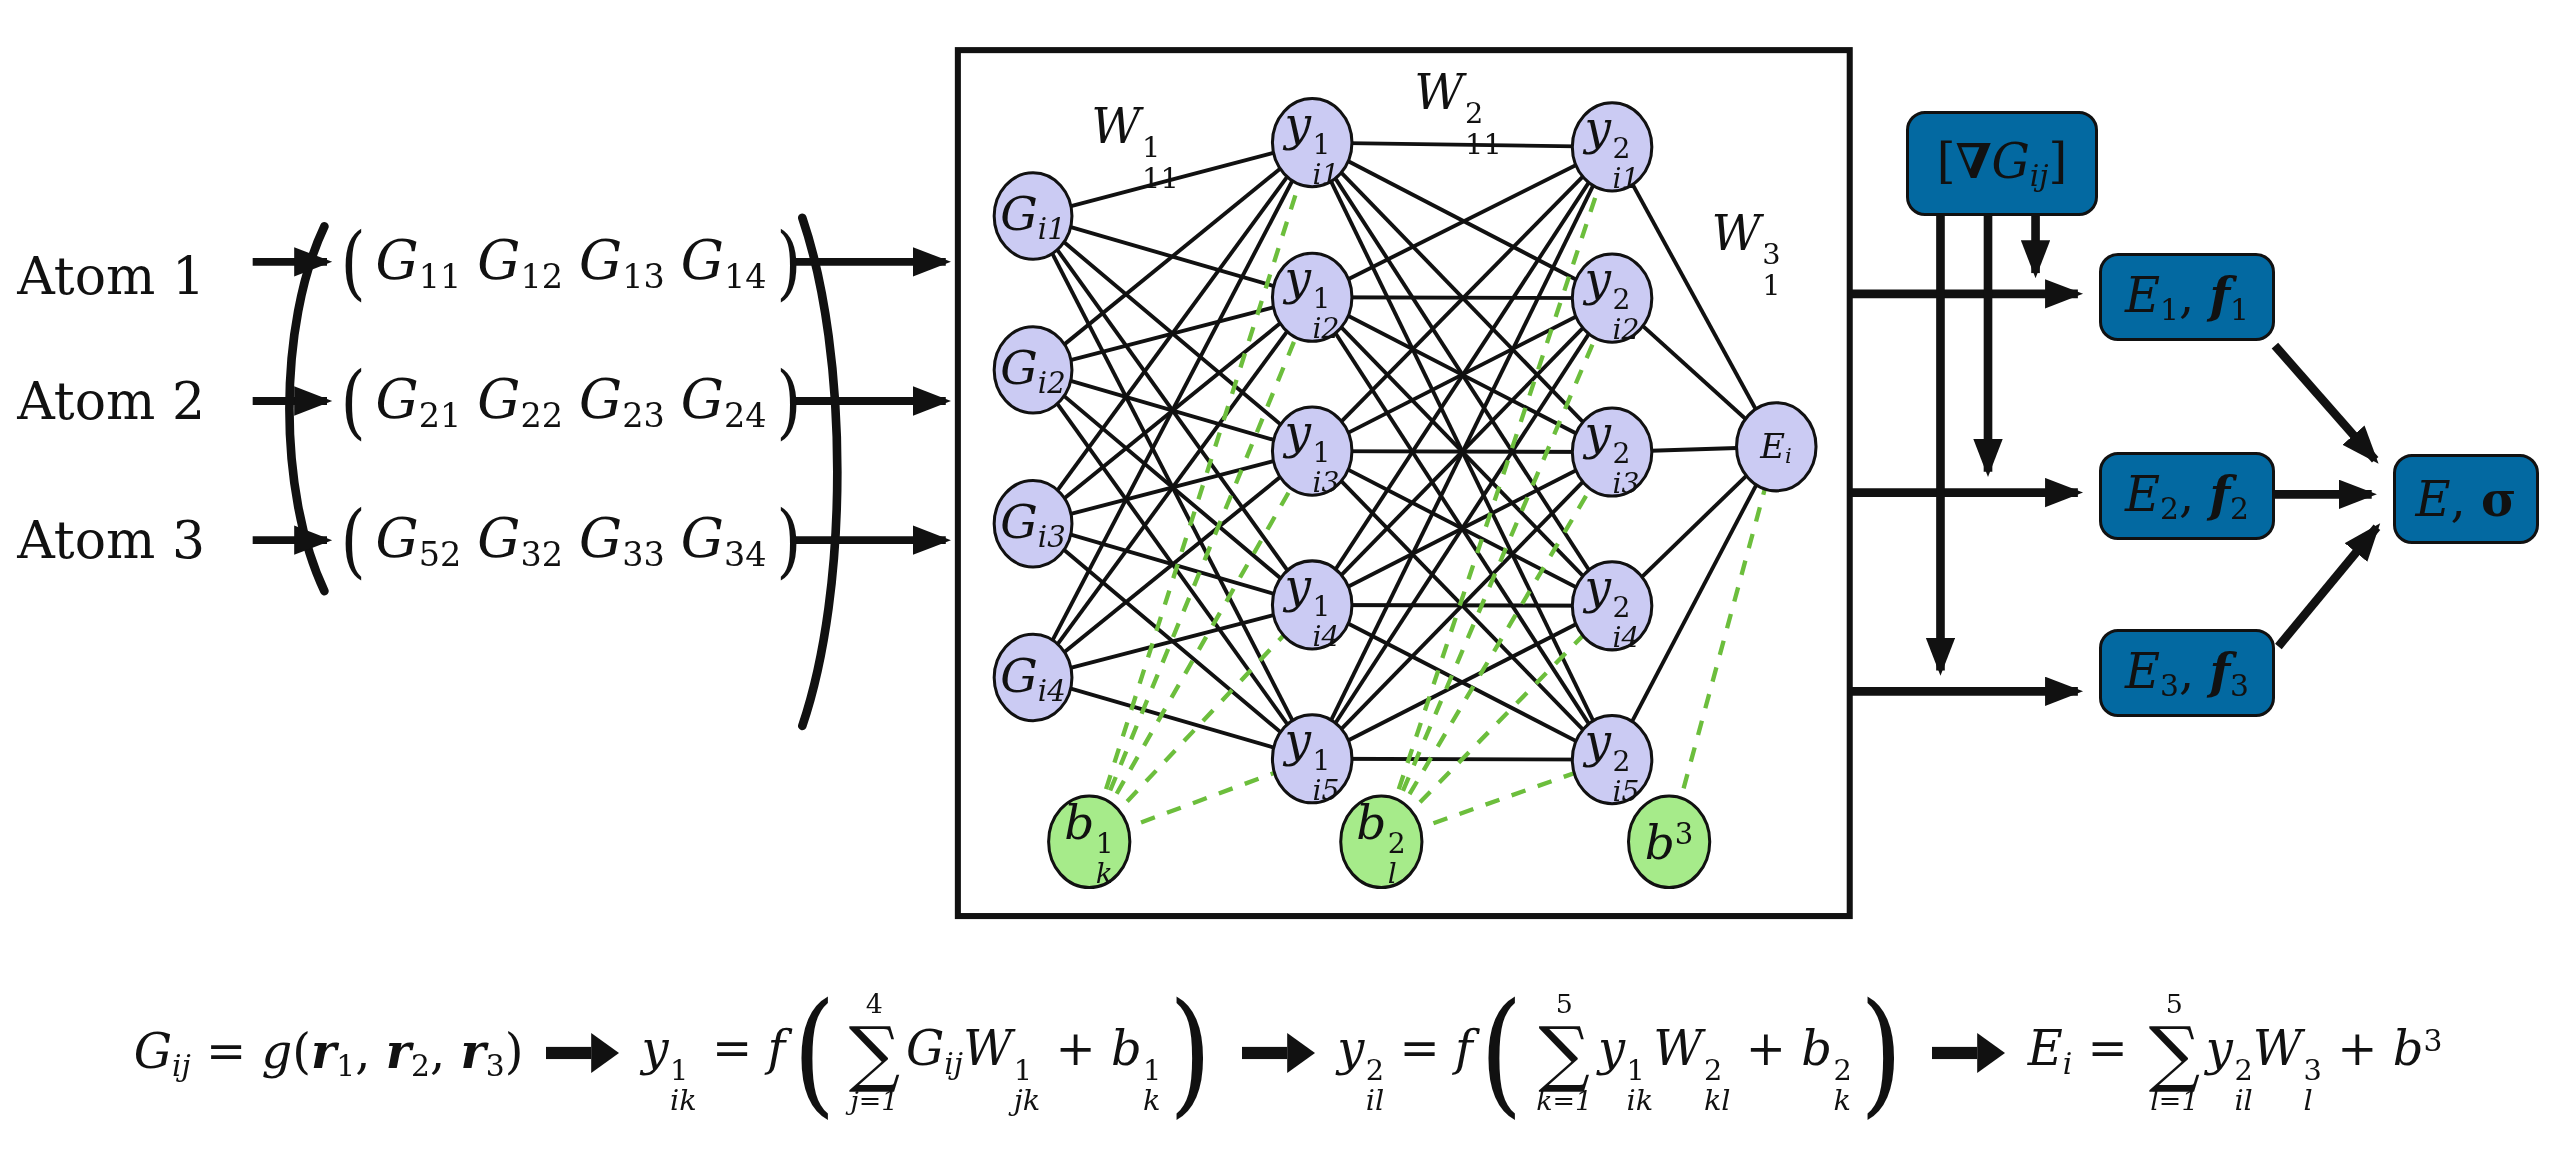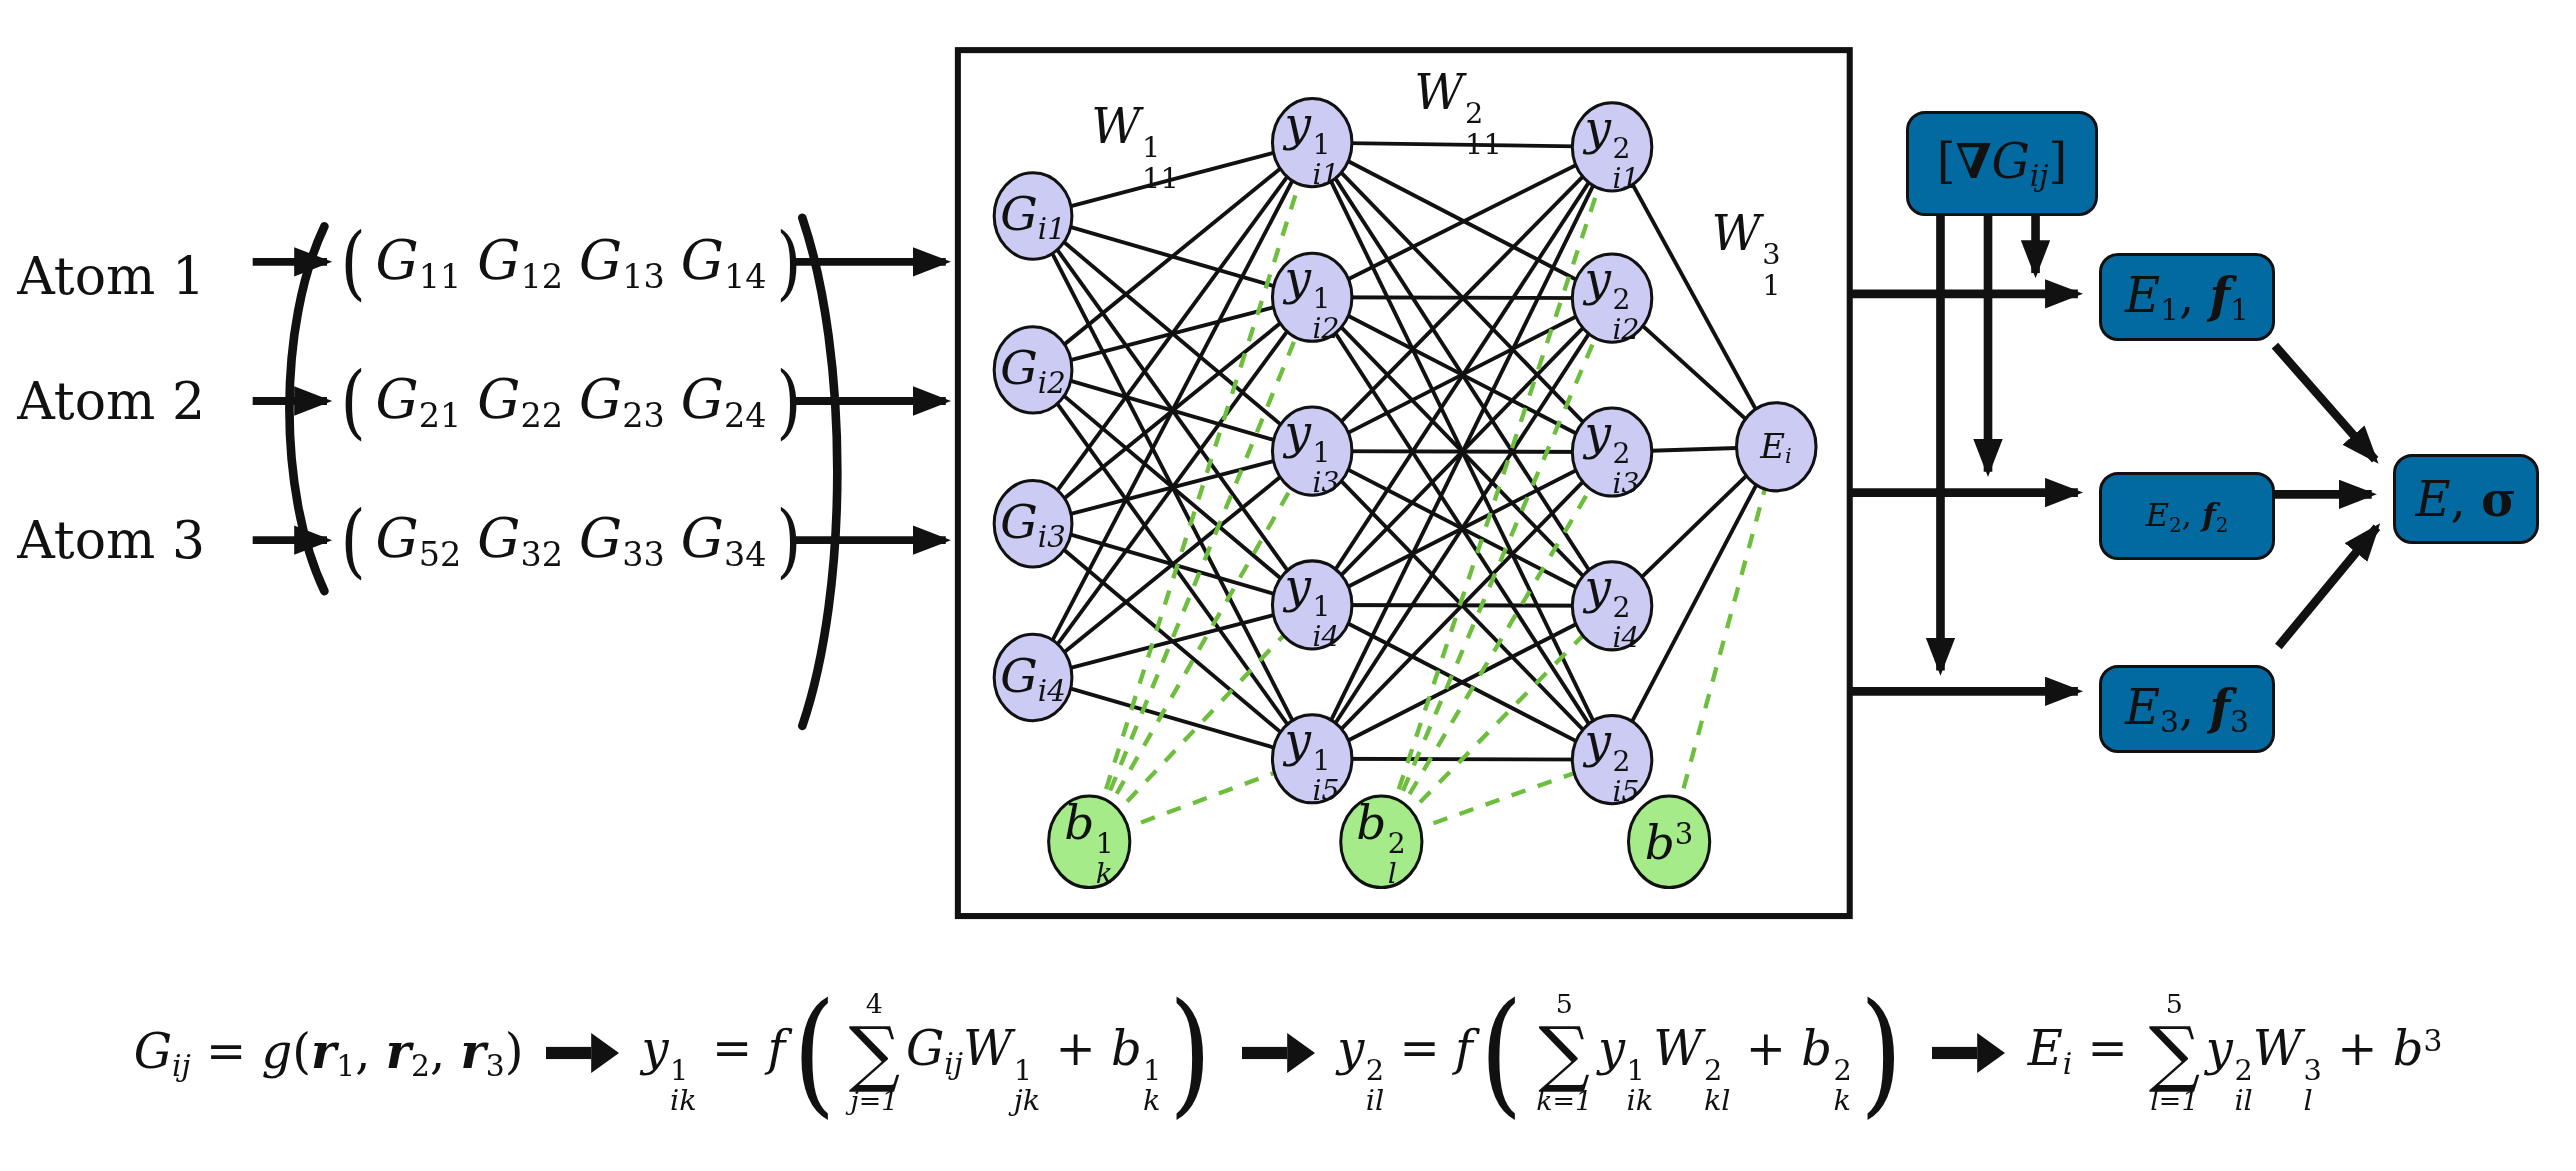--- a/index.html
+++ b/index.html
@@ -248,24 +248,24 @@
         <span class="vg"><span class="mi">G</span><span class="msub">33</span></span>
         <span class="vg"><span class="mi">G</span><span class="msub">34</span></span>
         <span class="vp">)</span>
       </div>
       <div class="rbox" style="left: 1906px; top: 111px; width: 186px; height: 99px; font-size: 48px;">
         <span style="white-space: nowrap;"><span class="mr">[</span><span class="mbu">∇</span><span class="mi">G</span><span class="msub mi">ij</span><span class="mr">]</span></span>
       </div>
       <div class="rbox" style="left: 2099px; top: 253px; width: 170px; height: 82px; font-size: 48px;">
         <span style="white-space: nowrap;"><span class="mi">E</span><span class="msub">1</span><span class="mr">, </span><span class="mbi">f</span><span class="msub">1</span></span>
       </div>
-      <div class="rbox" style="left: 2099px; top: 452px; width: 170px; height: 82px; font-size: 32px; margin-top: 20px;">
+      <div class="rbox" style="left: 2099px; top: 452px; width: 170px; height: 82px; font-size: 48px;">
         <span style="white-space: nowrap;"><span class="mi">E</span><span class="msub">2</span><span class="mr">, </span><span class="mbi">f</span><span class="msub">2</span></span>
       </div>
-      <div class="rbox" style="left: 2099px; top: 665px; width: 170px; height: 82px; font-size: 48px;">
+      <div class="rbox" style="left: 2099px; top: 629px; width: 170px; height: 82px; font-size: 48px;">
         <span style="white-space: nowrap;"><span class="mi">E</span><span class="msub">3</span><span class="mr">, </span><span class="mbi">f</span><span class="msub">3</span></span>
       </div>
       <div class="rbox" style="left: 2393px; top: 454px; width: 140px; height: 84px; font-size: 48px;">
         <span style="white-space: nowrap;"><span class="mi">E</span><span class="mr">, </span><span class="mbu">σ</span></span>
       </div>
       <div class="eqrow" style="top: 1053px; transform: translateY(-50%);">
         <span class="eqseg"><span class="mi">G</span><span class="msub mi">ij</span><span class="mr"> = </span><span class="mi">g</span><span class="mr">(</span><span class="mbi">r</span><span class="msub">1</span><span class="mr">, </span><span class="mbi">r</span><span class="msub">2</span><span class="mr">, </span><span class="mbi">r</span><span class="msub">3</span><span class="mr">)</span></span>
         <span class="eqarrow">
           <svg width="73" height="40" viewBox="0 0 84 46">
             <rect x="0" y="16" width="52" height="14" fill="#111"></rect>

